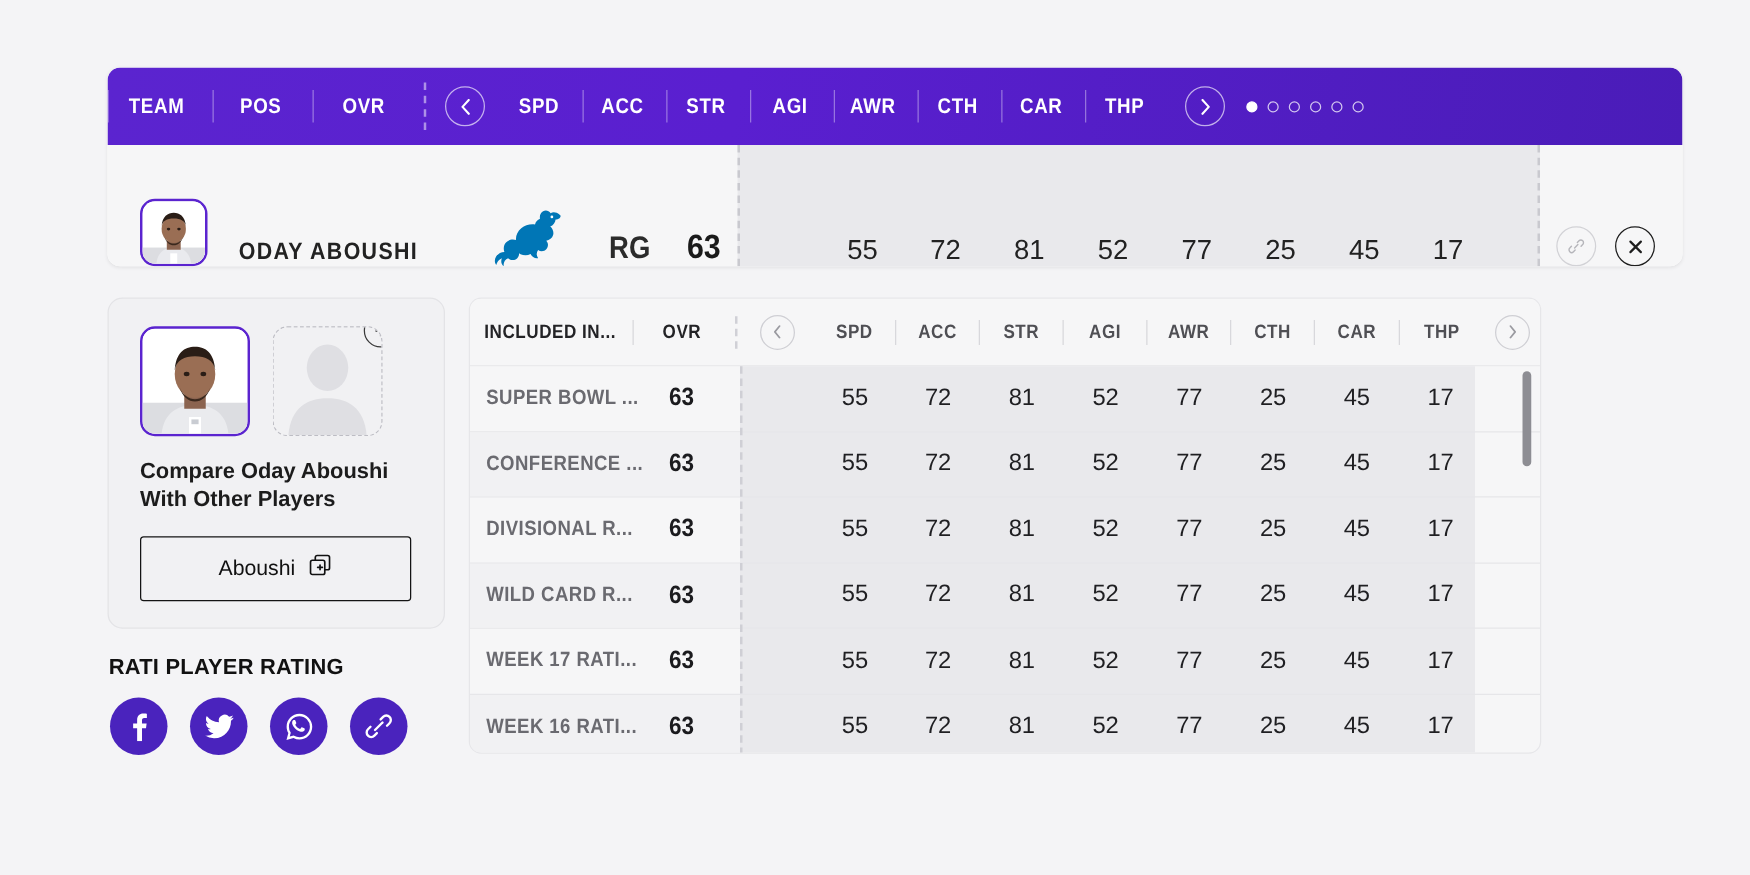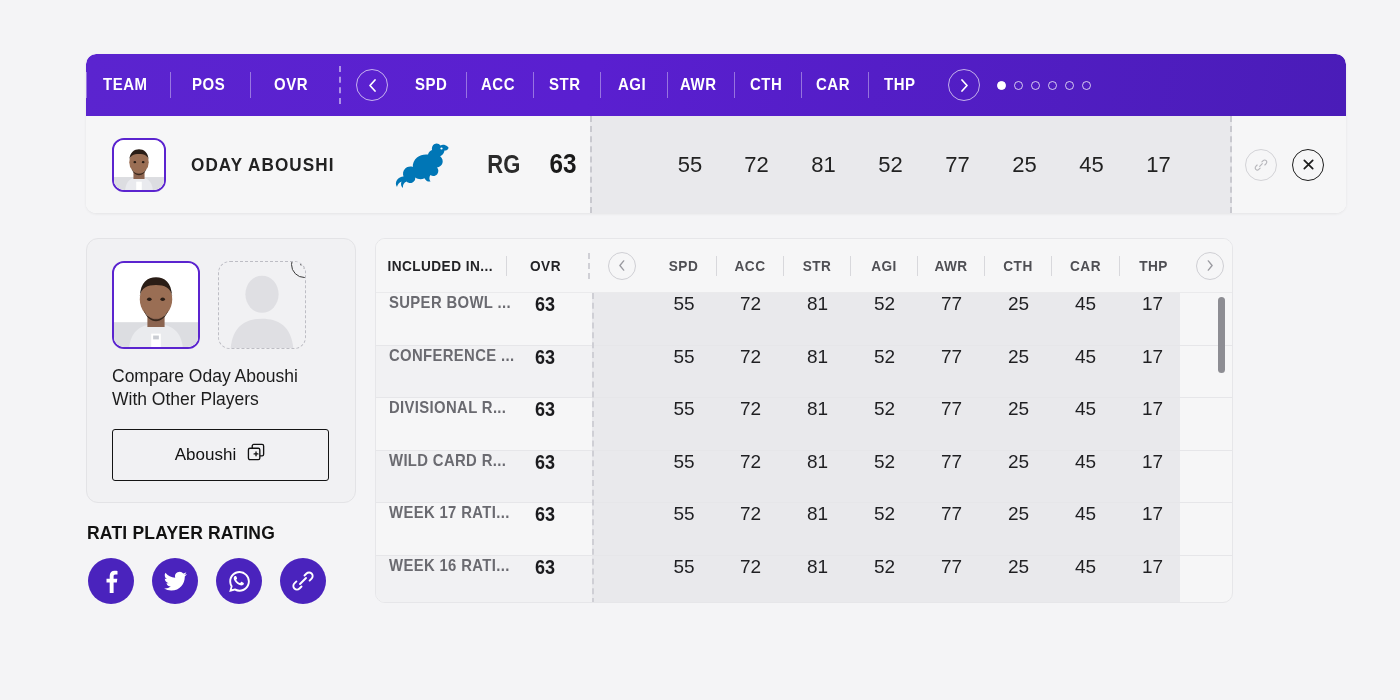--- a/index.html
+++ b/index.html
@@ -61,21 +61,21 @@
     background: #e9e9ec;
   }
   .ph-body .leftzone {
     position: absolute; left: 0; top: 0; width: 504px; height: 97px;
     background: #f6f6f7;
   }
   .ph-body .rightzone {
     position: absolute; left: 1146px; top: 0; right: 0; height: 97px;
     background: #f6f6f7;
   }
-  .ph-body .inner { position: relative; display: flex; align-items: center; width: 100%; height: 100%; z-index: 2; }
+  .ph-body .inner { position: relative; display: flex; align-items: flex-end; width: 100%; height: 100%; z-index: 2; }
 
   .avatar-box {
     width: 54px; height: 54px; border-radius: 12px;
     border: 2.5px solid #5b24cf; background: #fff;
     overflow: hidden; position: relative; flex: none;
   }
   .headshot { width: 100%; height: 100%; display:block; }
 
   .player-name {
     font-weight: 700; font-size: 19px; color: #222; letter-spacing: 1.2px;
@@ -111,21 +111,21 @@
     display: flex; align-items: flex-end; justify-content: center; overflow: hidden;
   }
   .plus-badge {
     position: absolute; right: -13px; top: -11px; width: 27px; height: 27px;
     border-radius: 50%; border: 1.4px solid #3a3a3a; background: #f1f1f3;
     display: flex; align-items: center; justify-content: center;
     font-size: 17px; color: #2a2a2a; line-height: 1; cursor: pointer;
   }
   .compare-text {
     margin-top: 16px; font-size: 17.5px; color: #1c1c1c; line-height: 1.32;
-    font-weight: 400;
+    font-weight: 700;
   }
   .compare-btn {
     margin-top: 18px; width: 217px; height: 52px;
     border: 1.8px solid #141414; background: transparent; border-radius: 3px;
     display: flex; align-items: center; justify-content: center; gap: 11px;
     font-size: 17px; color: #111; cursor: pointer;
   }
 
   .share-title {
     position: absolute; left: 87px; top: 523px;
@@ -161,21 +161,21 @@
   }
   .tp-body { position: relative; height: 311px; }
   .tp-body .statszone {
     position: absolute; left: 216px; top: 0; width: 588px; height: 311px; background: #e9e9ec;
   }
   .tp-body .rowdash {
     position: absolute; left: 216px; top: 0; height: 311px; width: 0;
     border-left: 2px dashed #cfcfd5; z-index: 3;
   }
   .trow {
-    position: relative; z-index: 2; height: 52.5px; display: flex; align-items: flex-start;
+    position: relative; z-index: 2; height: 52.5px; display: flex; align-items: center;
     border-bottom: 1px solid #e6e6e9;
   }
   .trow.alt .lbl-bg { background: #f1f1f3; }
   .lbl-bg { position:absolute; left:0; top:0; width:216px; height:100%; }
   .trow .cell { display: flex; align-items: center; justify-content: center; position: relative; z-index: 2; }
   .t-label {
     font-weight: 700; font-size: 16.5px; color: #6a6a70; letter-spacing: 0.4px;
     transform: scaleX(0.9); transform-origin: left center; white-space: nowrap;
   }
   .t-ovr { font-weight: 700; font-size: 20px; color: #1b1b1e; transform: scaleX(0.9); }

